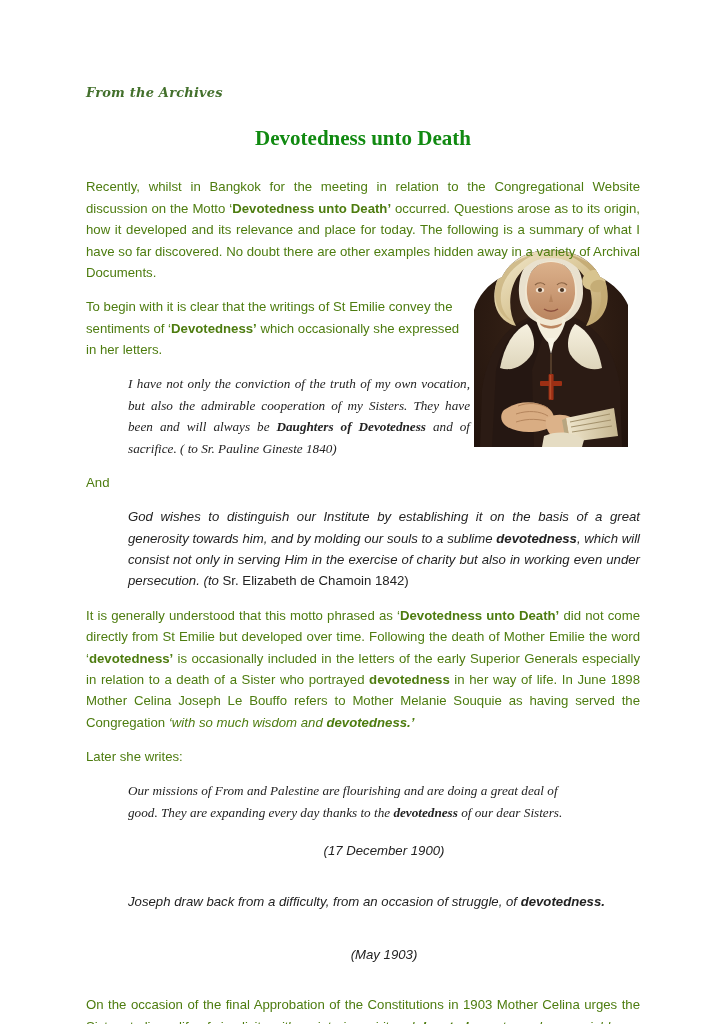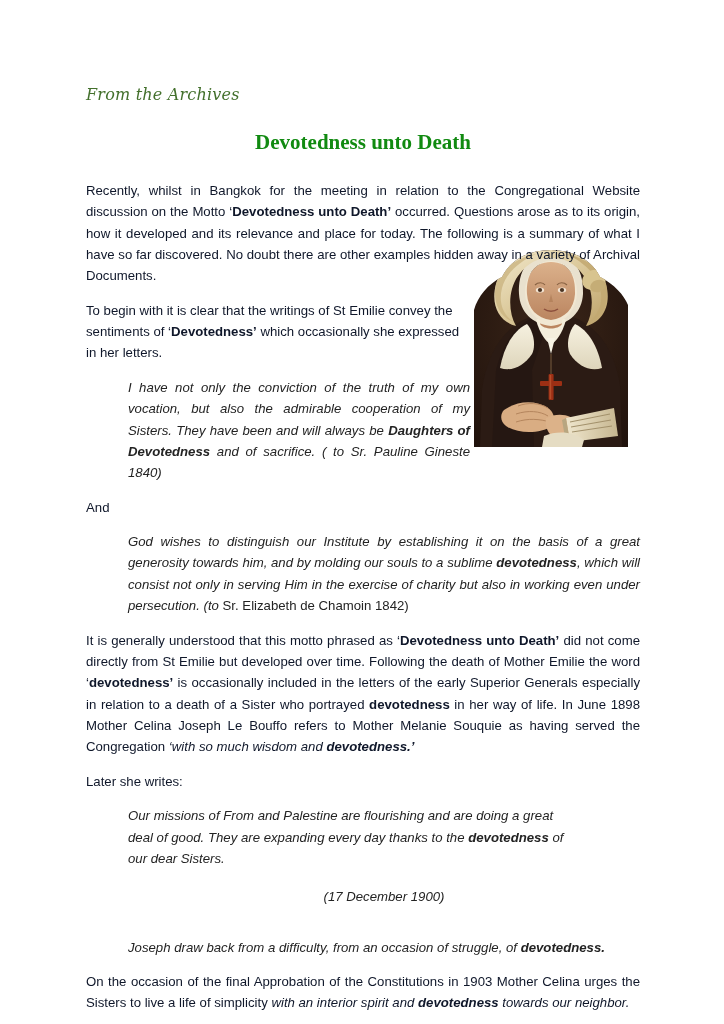--- a/index.html
+++ b/index.html
@@ -22,22 +22,22 @@
     position: absolute;
     left: 86px;
     top: 0;
     width: 554px;
   }
 
   
   .archives-title {
     font-family: "DejaVu Serif", serif;
     font-style: italic;
-    font-weight: normal;
-    font-size: 16px;
+    font-weight: bold;
+    font-size: 13px;
     letter-spacing: 0.2px;
     color: #43702c;
     margin: 0;
     padding-top: 86px;
     line-height: 1.1;
   }
   .doc-subtitle {
     font-family: "Liberation Serif", serif;
     font-weight: bold;
     font-size: 21px;
@@ -48,37 +48,37 @@
     line-height: 1.2;
   }
 
   
   p.body {
     font-size: 13.2px;
     line-height: 1.62;
     text-align: justify;
     margin: 0;
     padding-top: 13px;
-    color: #0f172a;
+    color: #4d7c0f;
     hyphens: none;
   }
   p.body.tight { text-align: left; }
 
   
   .quote {
     margin: 0;
     padding-left: 42px;
     padding-top: 13px;
     font-size: 13.2px;
     line-height: 1.62;
     font-style: italic;
     text-align: justify;
     color: #232323;
   }
-  .quote.narrow { padding-right: 70px; }
+  .quote.narrow { padding-right: 70px; font-family: Liberation Serif, serif; }
   .quote.left { text-align: left; }
   .quote .nonitalic { font-style: normal; }
   .quote b, .body b { font-weight: bold; }
   .date-line {
     margin: 16px;
     padding-left: 42px;
     padding-top: 1px;
     font-size: 13.2px;
     line-height: 1.62;
     font-style: italic;
@@ -231,19 +231,20 @@
     <p class="body"><span>It is generally understood that this motto phrased as ‘</span><b>Devotedness unto Death’</b><span> did not come directly from St Emilie but developed over time.  Following the death of Mother Emilie the word ‘</span><b>devotedness’</b><span> is occasionally included in the letters of the early Superior Generals especially in relation to a death of a Sister who portrayed </span><b>devotedness</b><span> in her way of life. In June 1898 Mother Celina Joseph Le Bouffo refers to Mother Melanie Souquie as having served the Congregation </span><i>‘with so much wisdom and </i><i style="font-weight:bold">devotedness.’</i></p>
 
     <p class="body tight">Later she writes:</p>
 
     <p class="quote left narrow"><span>Our missions of From and Palestine are flourishing and are doing a great deal of good. They are expanding every day thanks to the </span><b>devotedness</b><span> of our dear Sisters.</span></p>
 
     <p class="date-line">(17 December 1900)</p>
 
     <p class="quote left"><span>Joseph draw back from a difficulty, from an occasion of struggle, of </span><b>devotedness.</b></p>
 
+    <p class="date-line spaced">(May 1903)</p>
 
     <p class="body"><span>On the occasion of the final Approbation of the Constitutions in 1903 Mother Celina urges the Sisters to live a life of simplicity </span><i>with an interior spirit and </i><i style="font-weight:bold">devotedness</i><i> towards our neighbor.</i></p>
 
     <p class="body tight">In notes from the 1913 General Chapter, we find a footnote.</p>
 
   </div>
 </div>
 
 </body></html>

